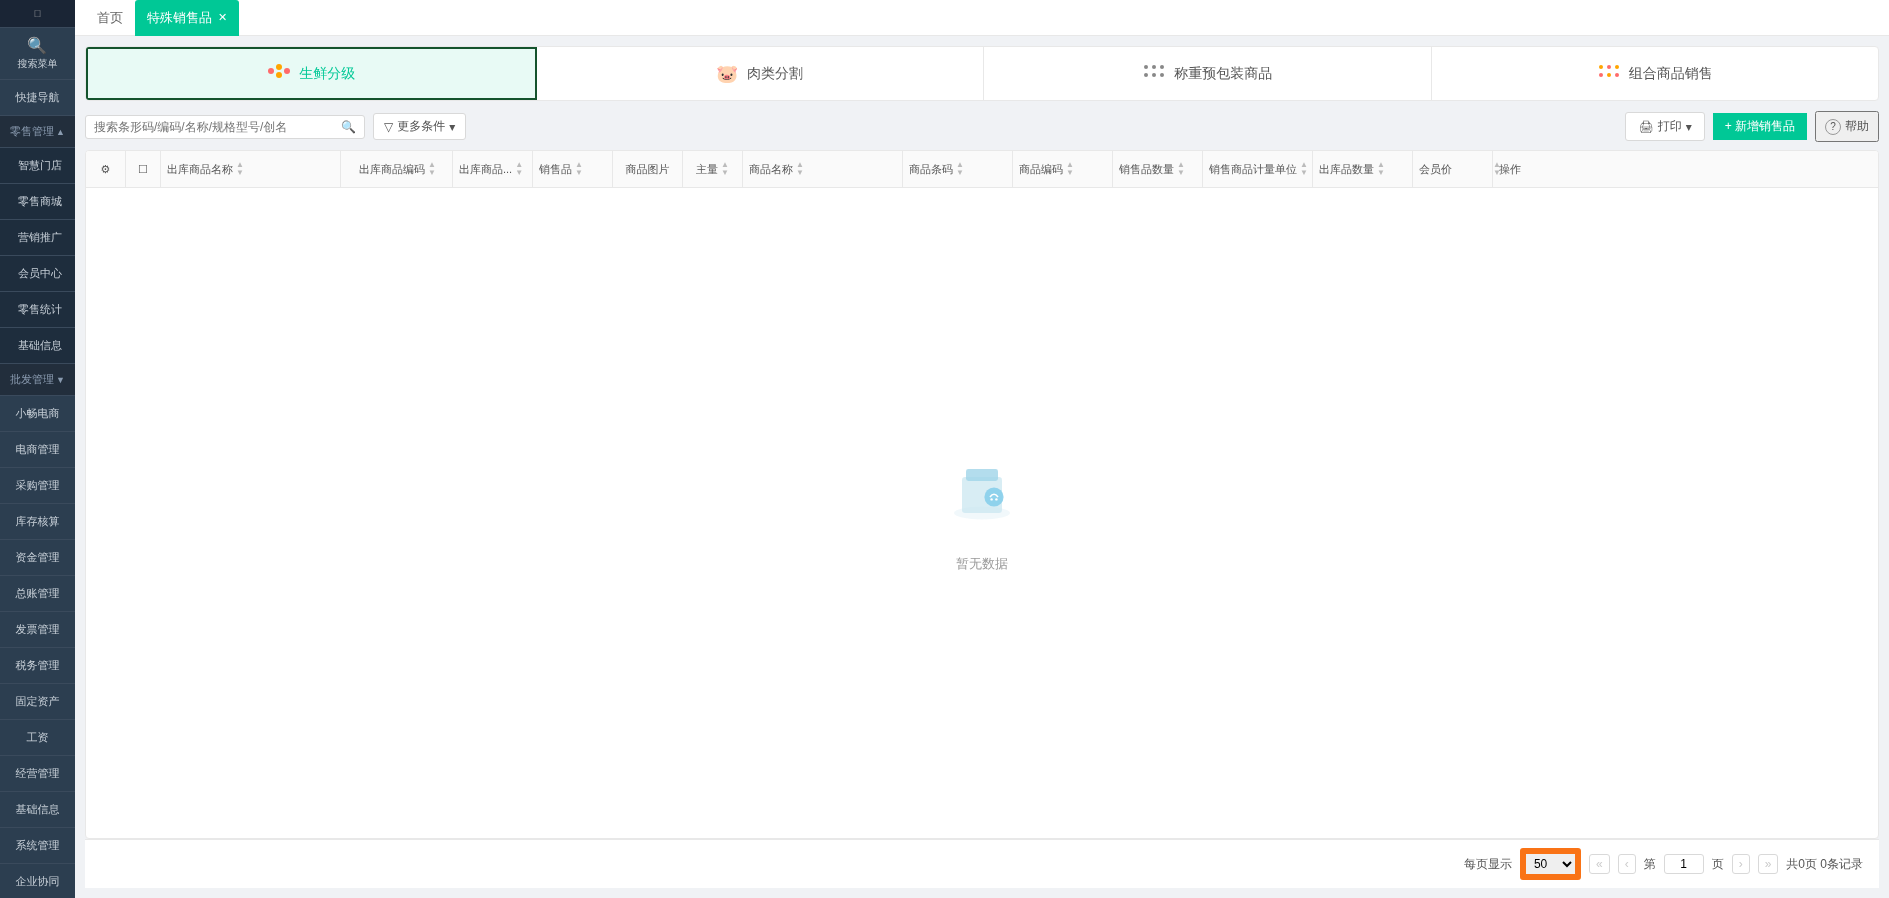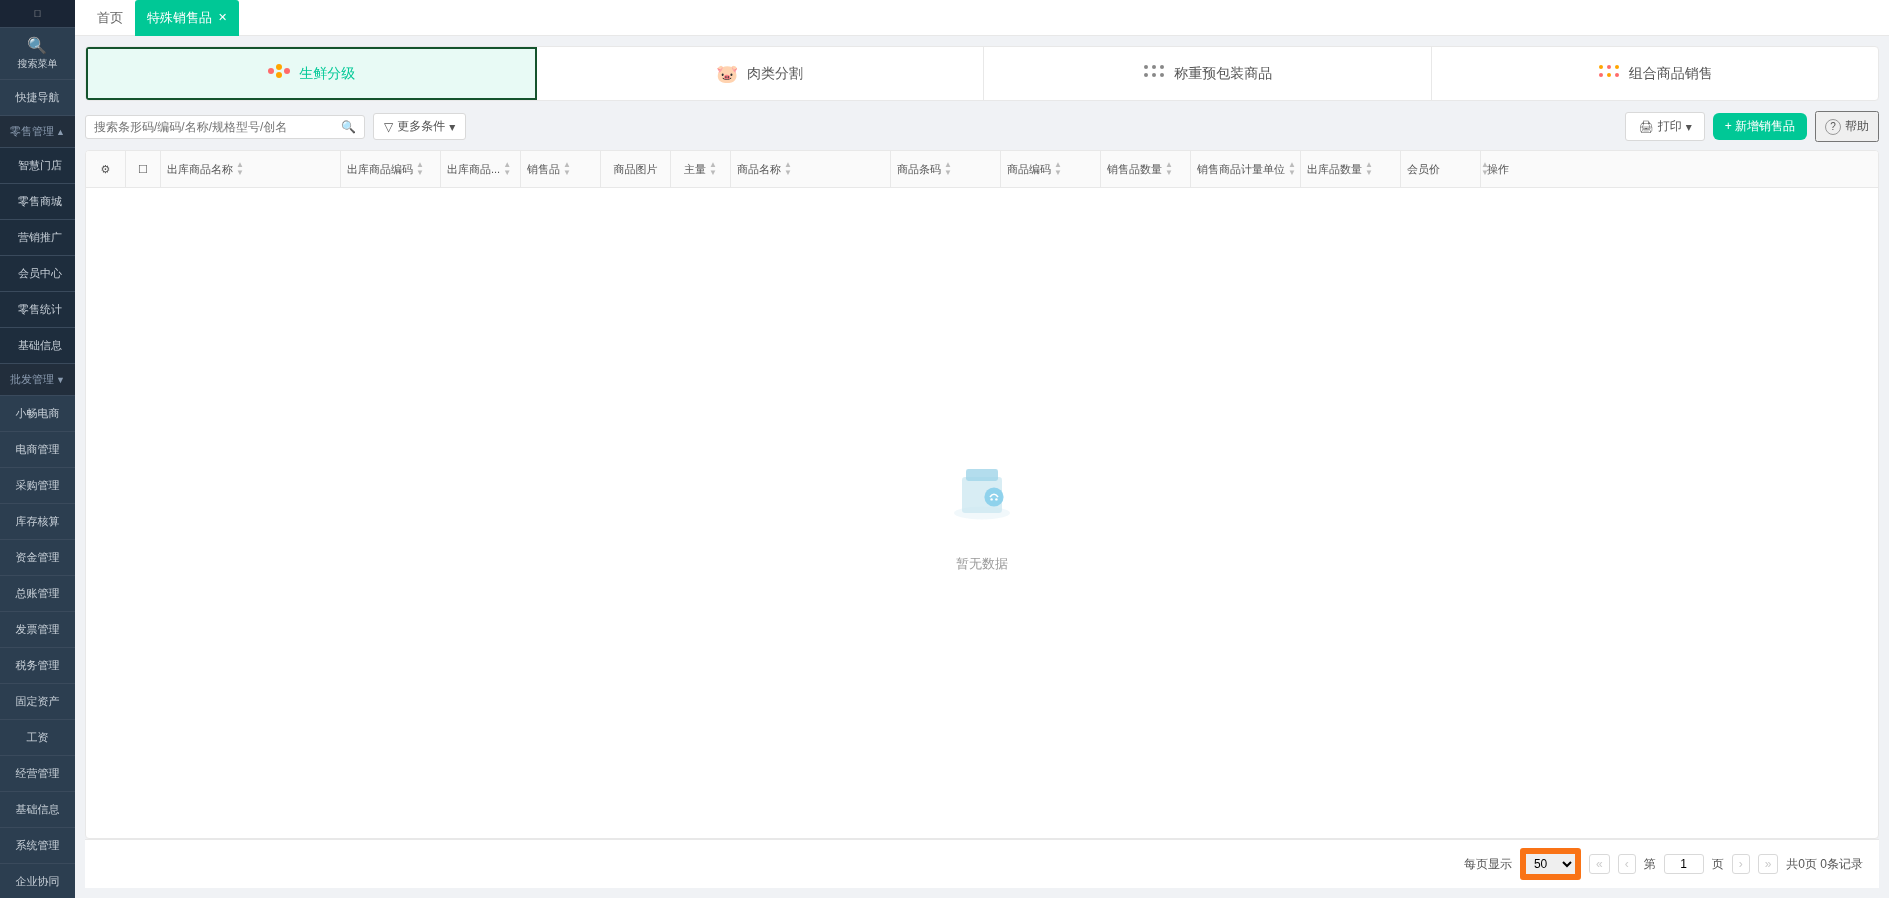--- a/index.html
+++ b/index.html
@@ -184,21 +184,21 @@
       cursor: pointer;
       font-size: 12px;
       color: #555;
     }
     .add-btn {
       display: flex;
       align-items: center;
       gap: 4px;
       padding: 5px 12px;
       border: none;
-      border-radius: 6px;
+      border-radius: 0;
       background: #00c896;
       cursor: pointer;
       font-size: 12px;
       color: #fff;
     }
     .help-btn {
       display: flex;
       align-items: center;
       gap: 4px;
       padding: 5px 8px;
@@ -235,21 +235,21 @@
       align-items: center;
       gap: 3px;
       white-space: nowrap;
       font-size: 11px;
     }
     .th-cell:last-child { border-right: none; }
     .th-cell .sort-arrows { display: flex; flex-direction: column; font-size: 8px; color: #bbb; line-height: 1; }
     .col-settings { width: 40px; justify-content: center; }
     .col-check { width: 35px; justify-content: center; }
     .col-name { width: 180px; }
-    .col-code { width: 100px; }
+    .col-code { width: 100px; margin-left: 12px; }
     .col-spec { width: 80px; text-align: center; }
     .col-sales { width: 80px; }
     .col-img { width: 70px; justify-content: center; }
     .col-main { width: 60px; justify-content: center; }
     .col-goods-name { width: 160px; }
     .col-barcode { width: 110px; }
     .col-goods-code { width: 100px; }
     .col-qty { width: 90px; }
     .col-unit { width: 110px; }
     .col-out-qty { width: 100px; }

